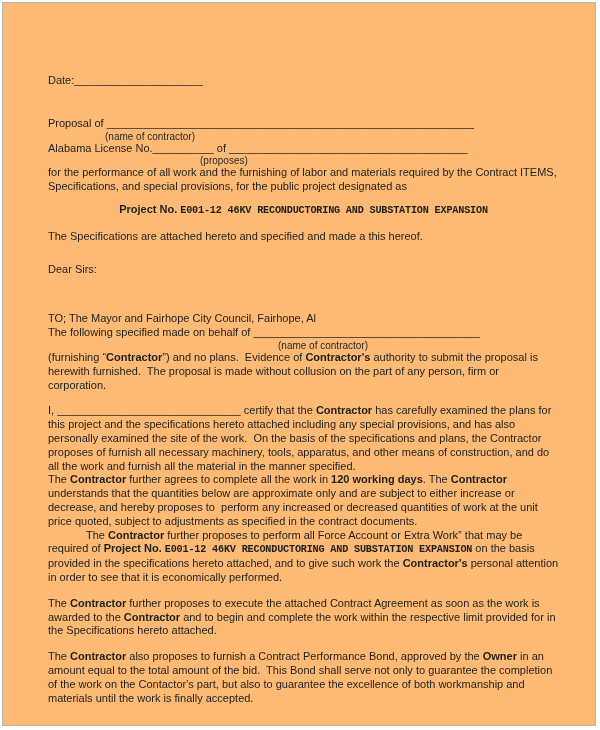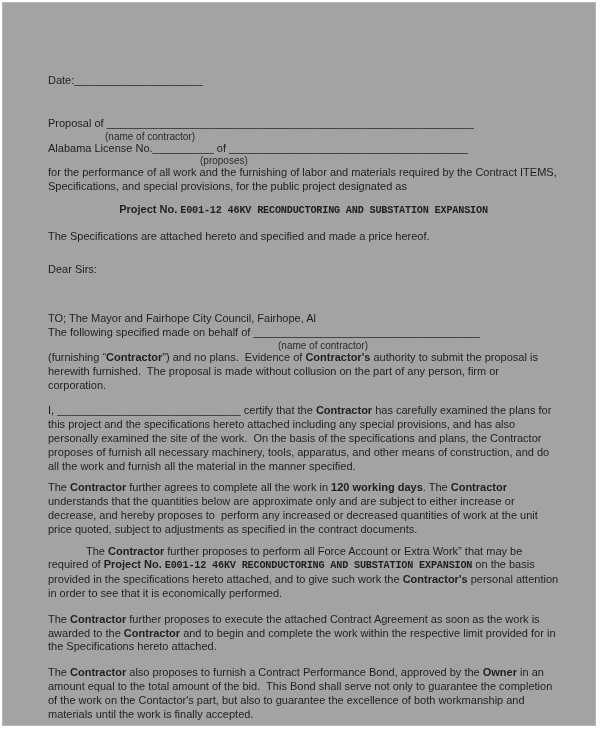--- a/index.html
+++ b/index.html
@@ -10,21 +10,21 @@
     background: #ffffff;
     font-family: "Liberation Sans", "DejaVu Sans", sans-serif;
   }
   .page {
     position: absolute;
     left: 2px;
     top: 2px;
     width: 594px;
     height: 724px;
     border: 1px solid #b5b5b5;
-    background: #a3a3a3;
+    background: #fdba74;
     box-sizing: border-box;
     overflow: hidden;
   }
   .content {
     padding: 71px 36px 0 45px;
     color: #1f1f1f;
     font-size: 11px;
     line-height: 13.8px;
   }
   .block {
@@ -38,40 +38,40 @@
     line-height: 11px;
     min-height: 11px;
     color: #2a2a2a;
   }
   .condensed {
     font-size: 10.2px;
     letter-spacing: -0.2px;
     font-family: Liberation Mono, monospace;
   }
   .indent { text-indent: 38px; }
-  .mt-sm  { margin-top: 8px; }
+  .mt-sm  { }
   .mt-md  { margin-top: 12px; }
   .mt-ti  { margin-top: 9px; }
   .mt-lg  { margin-top: 19px; }
   .mt-xl  { margin-top: 36px; }
   .mt-xxl { margin-top: 29px; }
 </style>
 </head>
 <body>
 
 <div class="page">
   <div class="content">
       <div class="block"><span>Date:</span><span>_____________________</span></div>
       <div class="block mt-xxl"><span>Proposal of </span><span>____________________________________________________________</span></div>
       <div class="block small" style="margin-left:57px;"><span>(name of contractor)</span></div>
       <div class="block"><span>Alabama License No.</span><span>__________</span><span> of </span><span>_______________________________________</span></div>
       <div class="block small" style="margin-left:152px;"><span>(proposes)</span></div>
       <div class="block"><span>for the performance of all work and the furnishing of labor and materials required by the Contract ITEMS, Specifications, and special provisions, for the public project designated as</span></div>
       <div class="block center mt-ti"><span class="b">Project No. </span><span class="b condensed">E001-12 46KV RECONDUCTORING AND SUBSTATION EXPANSION</span></div>
-      <div class="block mt-md"><span>The Specifications are attached hereto and specified and made a price hereof.</span></div>
+      <div class="block mt-md"><span>The Specifications are attached hereto and specified and made a this hereof.</span></div>
       <div class="block mt-lg"><span>Dear Sirs:</span></div>
       <div class="block mt-xl"><span>TO; The Mayor and Fairhope City Council, Fairhope, Al</span></div>
       <div class="block"><span>The following specified made on behalf of </span><span>_____________________________________</span></div>
       <div class="block small" style="margin-left:230px;"><span>(name of contractor)</span></div>
       <div class="block"><span>(furnishing “</span><span class="b">Contractor</span><span>”) and no plans.  Evidence of </span><span class="b">Contractor's</span><span> authority to submit the proposal is herewith furnished.  The proposal is made without collusion on the part of any person, firm or corporation.</span></div>
       <div class="block mt-md"><span>I, </span><span>______________________________</span><span> certify that the </span><span class="b">Contractor</span><span> has carefully examined the plans for this project and the specifications hereto attached including any special provisions, and has also personally examined the site of the work.  On the basis of the specifications and plans, the Contractor proposes of furnish all necessary machinery, tools, apparatus, and other means of construction, and do all the work and furnish all the material in the manner specified.</span></div>
       <div class="block mt-sm"><span>The </span><span class="b">Contractor</span><span> further agrees to complete all the work in </span><span class="b">120 working days</span><span>. The </span><span class="b">Contractor</span><span> understands that the quantities below are approximate only and are subject to either increase or decrease, and hereby proposes to  perform any increased or decreased quantities of work at the unit price quoted, subject to adjustments as specified in the contract documents.</span></div>
       <div class="block mt-sm indent"><span>The </span><span class="b">Contractor</span><span> further proposes to perform all Force Account or Extra Work” that may be required of </span><span class="b">Project No. </span><span class="b condensed">E001-12 46KV RECONDUCTORING AND SUBSTATION EXPANSION</span><span> on the basis provided in the specifications hereto attached, and to give such work the </span><span class="b">Contractor's</span><span> personal attention in order to see that it is economically performed.</span></div>
       <div class="block mt-md"><span>The </span><span class="b">Contractor</span><span> further proposes to execute the attached Contract Agreement as soon as the work is awarded to the </span><span class="b">Contractor</span><span> and to begin and complete the work within the respective limit provided for in the Specifications hereto attached.</span></div>
       <div class="block mt-md"><span>The </span><span class="b">Contractor</span><span> also proposes to furnish a Contract Performance Bond, approved by the </span><span class="b">Owner</span><span> in an amount equal to the total amount of the bid.  This Bond shall serve not only to guarantee the completion of the work on the Contactor's part, but also to guarantee the excellence of both workmanship and materials until the work is finally accepted.</span></div>

